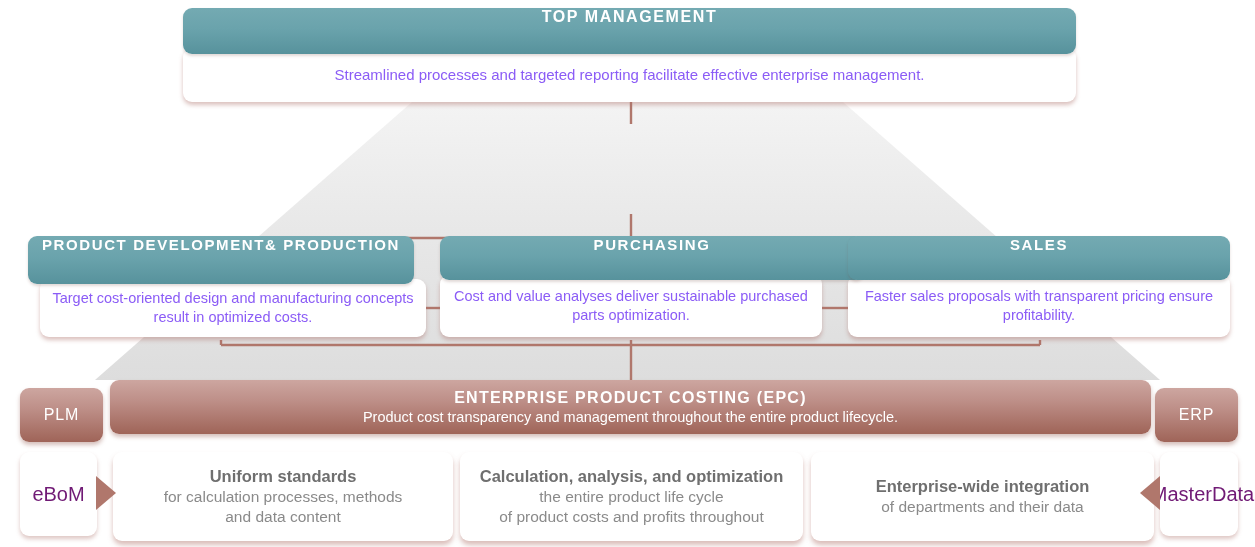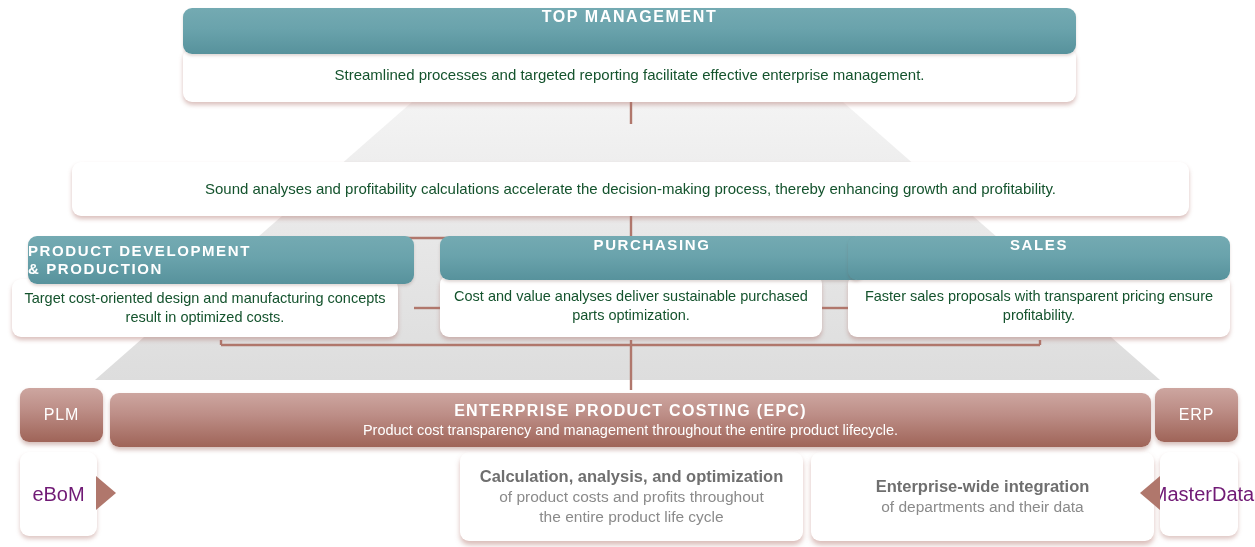--- a/index.html
+++ b/index.html
@@ -57,70 +57,70 @@
     font-weight: bold;
     box-shadow: 0 2px 3px rgba(120,80,75,0.22);
     box-sizing: border-box;
   }
 
   .body {
     position: absolute;
     z-index: 3;
     background: #ffffff;
     border-radius: 9px;
-    color: #14532d;
+    color: #8b5cf6;
     display: flex;
     align-items: center;
     justify-content: center;
     text-align: center;
     box-shadow: 0 3px 4px rgba(176,118,110,0.45);
     box-sizing: border-box;
     padding: 0 10px;
     line-height: 1.32;
   }
 
   
   #top-hdr   { left:183px; top:8px;   width:893px; height:46px;  font-size:16px; }
   #top-body  { left:183px; top:48px;  width:893px; height:54px;  font-size:15px; }
 
   
   #ctrl-hdr  { left:72px;  top:122px; width:1117px; height:46px; font-size:16px; }
   #ctrl-body { left:72px;  top:162px; width:1117px; height:54px; font-size:15px; }
 
   
   #pd-hdr    { left:28px;  top:236px; width:386px; height:48px; font-size:15px; line-height:1.22; }
-  #pd-body   { left:12px;  top:279px; width:386px; height:58px; font-size:14.5px; }
+  #pd-body   { left:40px;  top:279px; width:386px; height:58px; font-size:14.5px; }
 
   #pu-hdr    { left:440px; top:236px; width:424px; height:44px; font-size:15px; }
   #pu-body   { left:440px; top:275px; width:382px; height:62px; font-size:14.5px; }
 
   #sa-hdr    { left:848px; top:236px; width:382px; height:44px; font-size:15px; }
   #sa-body   { left:848px; top:275px; width:382px; height:62px; font-size:14.5px; }
 
-  .hdr2line { flex-direction: column; }
+  .hdr2line { flex-direction: row; }
 
   
   .rose {
     background: linear-gradient(to bottom, #cda6a0 0%, #bd8e87 40%, #9f6458 100%);
     color: #ffffff;
     border-radius: 9px;
     box-shadow: 0 3px 4px rgba(150,95,85,0.40);
     box-sizing: border-box;
     position: absolute;
     z-index: 4;
     display: flex;
     align-items: center;
     justify-content: center;
   }
 
   #plm { left:20px;  top:388px; width:83px;  height:54px; font-size:16px; letter-spacing:0.8px;justify-content:center; }
   #erp { left:1155px; top:388px; width:83px; height:54px; font-size:16px; letter-spacing:0.8px; }
 
   #epc {
-    left:110px; top:393px; width:1041px; height:54px;
+    left:110px; top:380px; width:1041px; height:54px;
     flex-direction: column;
     text-align:center;
   }
   #epc .epc-title {
     font-size: 16px;
     font-weight: bold;
     letter-spacing: 1.3px;
     line-height: 1.25;
   }
   #epc .epc-sub {
@@ -233,23 +233,20 @@
     </g>
   </svg>
 
   <div class="body" id="top-body">
     <span>Streamlined processes and targeted reporting facilitate effective enterprise management.</span>
   </div>
   <div class="hdr" id="top-hdr">
     <span>TOP MANAGEMENT</span>
   </div>
 
-  <div class="body" id="ctrl-body">
-    <span>Sound analyses and profitability calculations accelerate the decision-making process, thereby enhancing growth and profitability.</span>
-  </div>
 
   <div class="body" id="pd-body">
     <span>Target cost-oriented design and manufacturing concepts result in optimized costs.</span>
   </div>
   <div class="hdr hdr2line" id="pd-hdr">
     <span>PRODUCT DEVELOPMENT</span>
     <span>&amp;  PRODUCTION</span>
   </div>
 
   <div class="body" id="pu-body">
@@ -278,25 +275,30 @@
   <div class="rose" id="erp">
     <span>ERP</span>
   </div>
 
   <div class="endcap" id="ebom">
     <span>eBoM</span>
   </div>
 
   <div class="arrow" id="arrow-left"></div>
 
+  <div class="bbox" id="b1">
+    <span class="b-title">Uniform standards</span>
+    <span class="b-sub">for calculation processes, methods</span>
+    <span class="b-sub">and data content</span>
+  </div>
 
   <div class="bbox" id="b2">
     <span class="b-title">Calculation, analysis, and optimization</span>
+    <span class="b-sub">the entire product life cycle</span>
     <span class="b-sub">of product costs and profits throughout</span>
-    <span class="b-sub">the entire product life cycle</span>
   </div>
 
   <div class="bbox" id="b3">
     <span class="b-title">Enterprise-wide integration</span>
     <span class="b-sub">of departments and their data</span>
   </div>
 
   <div class="arrow" id="arrow-right"></div>
 
   <div class="endcap" id="mdata">

